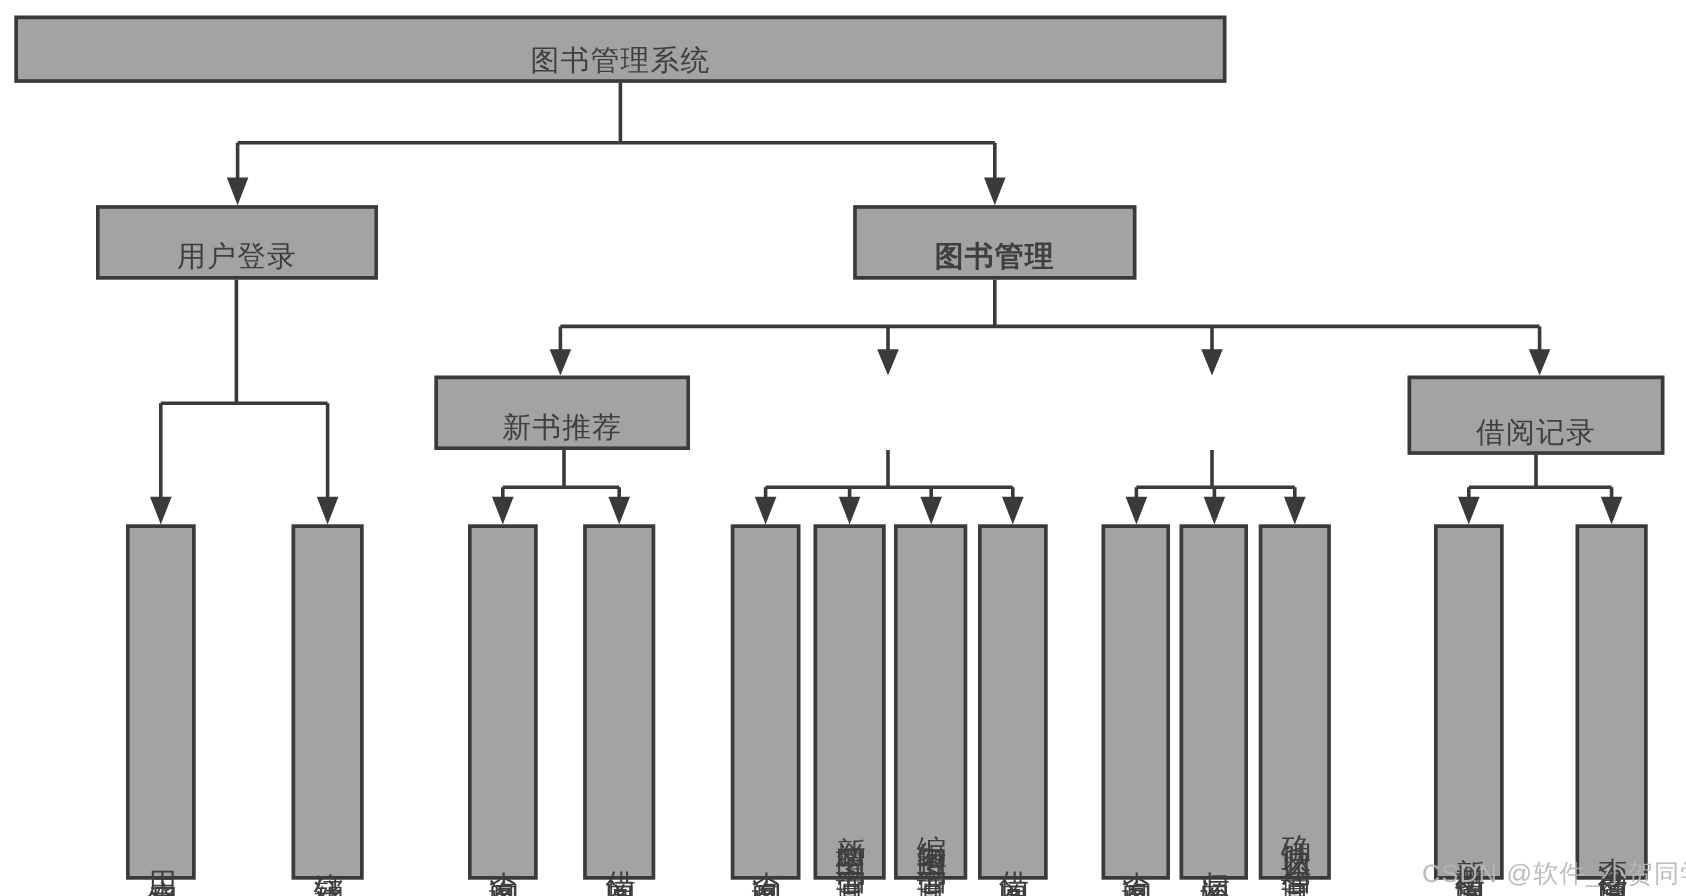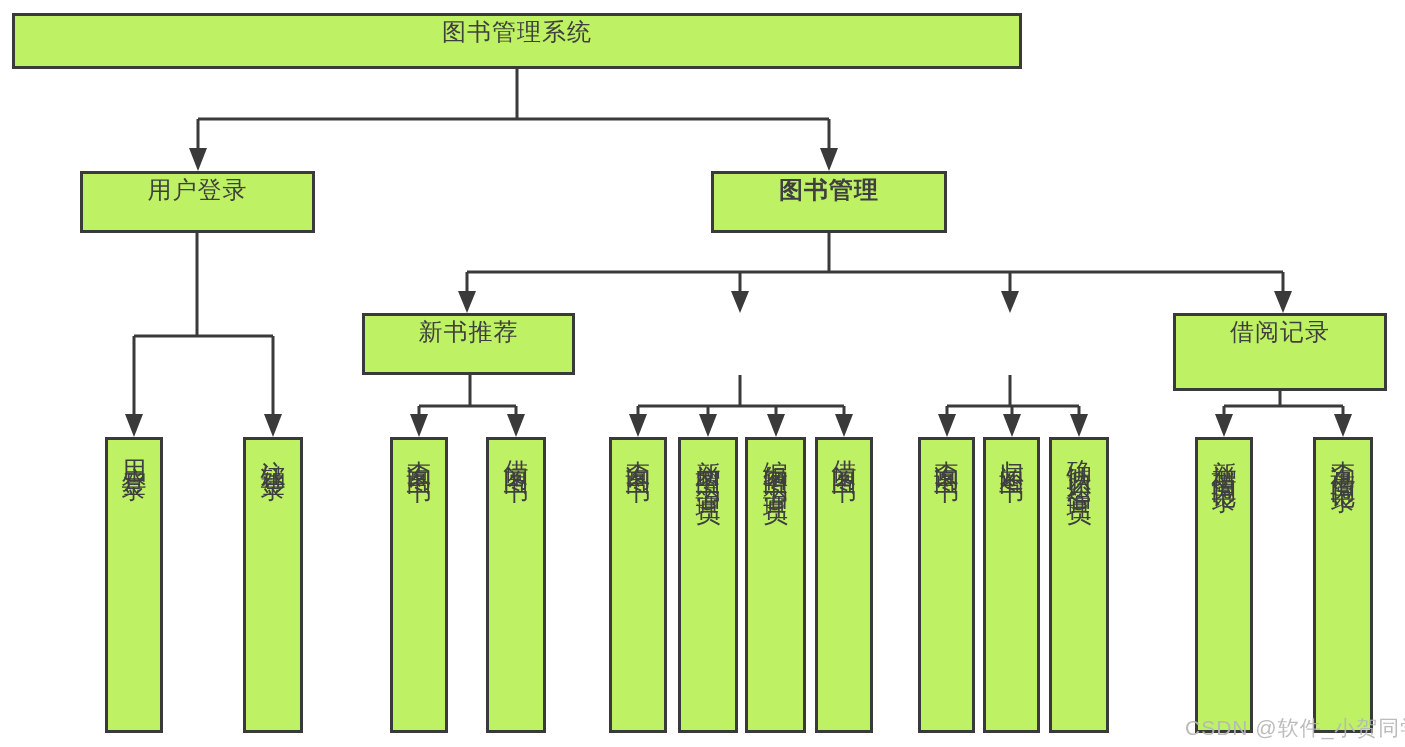--- a/index.html
+++ b/index.html
@@ -11,23 +11,23 @@
     overflow:hidden;
   }
   .connectors{
     position:absolute;left:0;top:0;
     width:1405px;height:747px;
   }
   .node{
     position:absolute;
     box-sizing:border-box;
     border:3px solid #3a3a3a;
-    background:#bef264;
+    background:#a3a3a3;
     display:flex;
-    align-items:flex-start;
+    align-items:flex-end;
     justify-content:center;
     color:#3f3f3f;
   }
   .hbox{
     font-size:24px;
     letter-spacing:1px;
   }
   .vbox{
     top:437px;
     height:296px;
@@ -51,21 +51,21 @@
     z-index:5;
     white-space:nowrap;
   }
   
   .n-root{left:12px;top:13px;width:1010px;height:56px;}
   .n-user-login{left:80px;top:171px;width:235px;height:62px;}
   .n-book-mgmt{left:711px;top:171px;width:236px;height:62px;font-weight:bold;}
   .n-new-book{left:362px;top:313px;width:213px;height:62px;}
   .n-book-borrow{left:632px;top:313px;width:213px;height:62px;}
   .n-current-borrow{left:903px;top:313px;width:215px;height:62px;}
-  .n-borrow-records{left:1173px;top:313px;width:214px;height:78px;}
+  .n-borrow-records{left:1173px;top:313px;width:214px;height:66px;}
   .n-leaf-login{left:105px;width:58px;}
   .n-leaf-logout{left:243px;width:60px;}
   .n-leaf-nb-query{left:390px;width:58px;}
   .n-leaf-nb-borrow{left:486px;width:60px;}
   .n-leaf-bb-query{left:609px;width:58px;}
   .n-leaf-bb-add{left:678px;width:60px;}
   .n-leaf-bb-edit{left:745px;width:61px;}
   .n-leaf-bb-borrow{left:815px;width:58px;}
   .n-leaf-cb-query{left:918px;width:57px;}
   .n-leaf-cb-return{left:983px;width:57px;}

